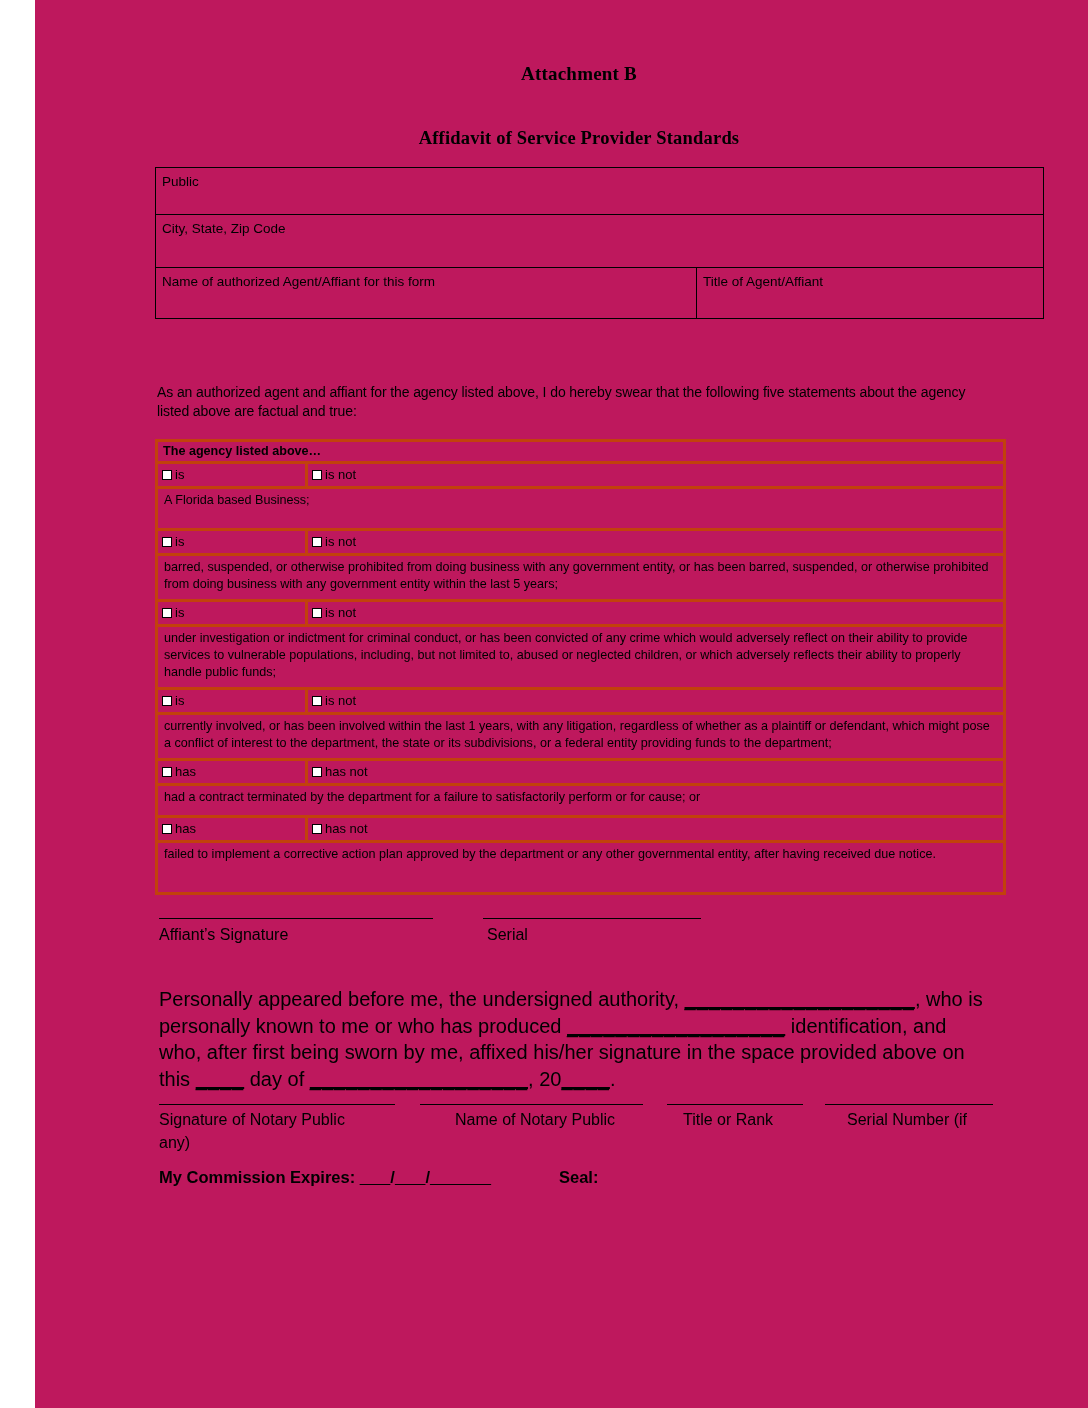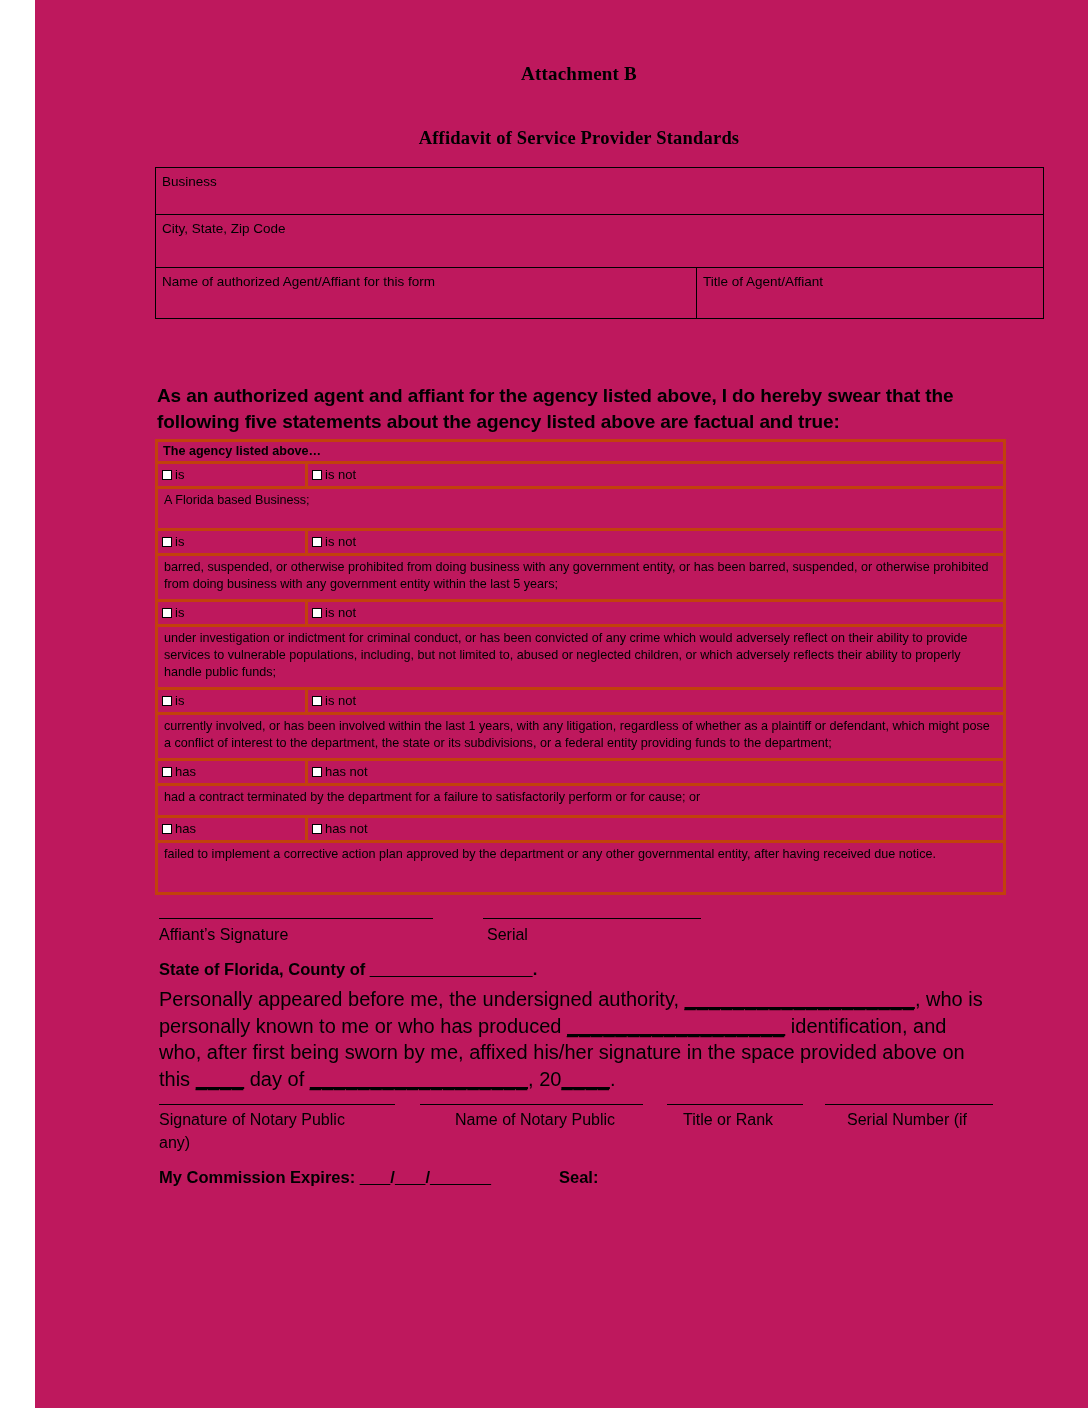--- a/index.html
+++ b/index.html
@@ -57,22 +57,22 @@
     height: 40px;
   }
   .info-table td.tall { height: 40px; }
 
   
   .intro {
     position: absolute;
     left: 122px;
     top: 383px;
     width: 838px;
-    font-size: 19px;
-    font-weight: bold;
+    font-size: 14px;
+    font-weight: normal;
     line-height: 1.38;
     letter-spacing: -0.1px;
   }
 
   
   .stmt-table {
     position: absolute;
     left: 120px;
     top: 439px;
     width: 848px;
@@ -167,21 +167,21 @@
   <div class="doc-title" id="title-affidavit">Affidavit of Service Provider Standards</div>
 
   <table class="info-table">
     <colgroup>
         <col style="width:541px">
         <col style="width:347px">
       </colgroup>
     <tbody>
       <tr>
         <td class="tall" colspan="2">
-          <span>Business</span>
+          <span>Public</span>
         </td>
       </tr>
       <tr>
         <td class="tall" colspan="2" style="height:46px">
           <span>City, State, Zip Code</span>
         </td>
       </tr>
       <tr>
         <td class="tall" style="height: 44px; width: 388px;">
           <span>Name of authorized Agent/Affiant  for this form</span>
@@ -248,23 +248,20 @@
         </tr>
       </tbody>
   </table>
 
   <div class="sigline" style="left:124px; top:918px; width:274px;"></div>
   <div class="sigline" style="left:448px; top:918px; width:218px;"></div>
 
   <div class="siglabel" style="left:124px; top:925px;">Affiant’s Signature</div>
   <div class="siglabel" style="left:452px; top:925px;">Serial</div>
 
-  <div class="notary-head">
-    <span>State of Florida, County of </span><span class="ul-blank">________________</span><span>.</span>
-  </div>
 
   <div class="notary-body">
     <span>Personally appeared before me, the undersigned authority, </span><span class="ul-blank">___________________</span><span>, who is personally</span>
     <span>known to me or who has produced </span><span class="ul-blank">__________________</span>
     <span>identification, and who, after first being sworn by</span>
     <span>me, affixed his/her signature in the space provided above on this </span><span class="ul-blank">____</span><span> day of </span><span class="ul-blank">__________________</span><span>,</span>
     <span>20</span><span class="ul-blank">____</span><span>.</span>
   </div>
 
   <div class="sigline" style="left:124px; top:1104px; width:236px;"></div>

